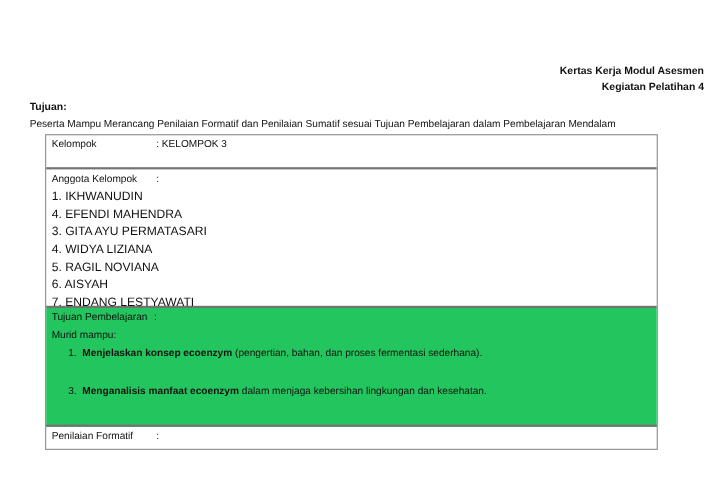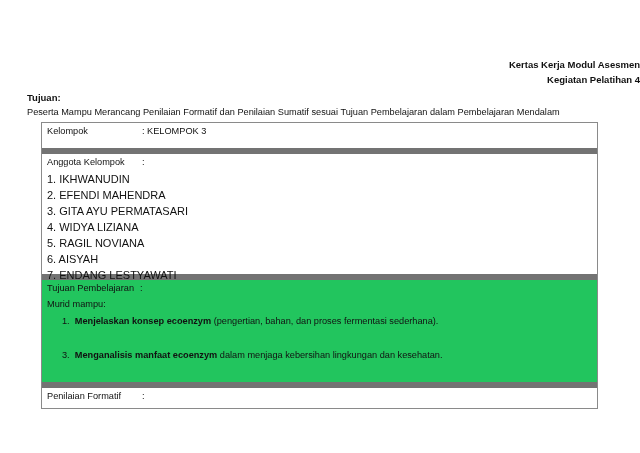--- a/index.html
+++ b/index.html
@@ -12,21 +12,21 @@
       font-weight: bold; font-size: 9.5px;
     }
     .t1 { top: 59px; }
     .t2 { top: 74px; }
     .tujuan-label { position: absolute; left: 27px; top: 92px; font-weight: bold; font-size: 9.5px; }
     .tujuan-text { position: absolute; left: 27px; top: 107px; font-size: 9.2px; white-space: nowrap; }
     .table {
       position: absolute; left: 41px; top: 122px; width: 557px;
       border: 1px solid #8a8a8a; box-sizing: border-box;
     }
-    .row { border-bottom: 6px solid #737373; position: relative; box-sizing: border-box; }
+    .row { border-bottom: 2px solid #737373; position: relative; box-sizing: border-box; }
     .row:last-child { border-bottom: none; }
     .row-kelompok { height: 31px; }
     .row-anggota { height: 126px; }
     .row-tujuan { height: 108px; background: #22c55e; }
     .row-penilaian { height: 20px; }
     .cell-text { position: absolute; font-size: 9.2px; white-space: nowrap; }
     .lbl { left: 5px; }
     .val { left: 100px; }
     .member { left: 5px; font-size: 11px; }
     .obj { left: 20px; font-size: 9.2px; }
@@ -42,21 +42,21 @@
 
 <div class="table">
   <div class="row row-kelompok">
     <span class="cell-text lbl" style="top:3px">Kelompok</span>
     <span class="cell-text val" style="top:3px">: KELOMPOK 3</span>
   </div>
   <div class="row row-anggota">
     <span class="cell-text lbl" style="top:3px">Anggota Kelompok</span>
     <span class="cell-text" style="left:100px;top:3px">:</span>
     <span class="cell-text member" style="top:19px">1. IKHWANUDIN</span>
-    <span class="cell-text member" style="top:35px">2. EFENDI MAHENDRA</span>
+    <span class="cell-text member" style="top:35px">4. EFENDI MAHENDRA</span>
     <span class="cell-text member" style="top:51px">3. GITA AYU PERMATASARI</span>
     <span class="cell-text member" style="top:67px">4. WIDYA LIZIANA</span>
     <span class="cell-text member" style="top:83px">5. RAGIL NOVIANA</span>
     <span class="cell-text member" style="top:99px">6. AISYAH</span>
     <span class="cell-text member" style="top:115px">7. ENDANG LESTYAWATI</span>
   </div>
   <div class="row row-tujuan">
     <span class="cell-text lbl" style="top:3px">Tujuan Pembelajaran</span>
     <span class="cell-text" style="left:98px;top:3px">:</span>
     <span class="cell-text lbl" style="top:19px">Murid mampu:</span>

